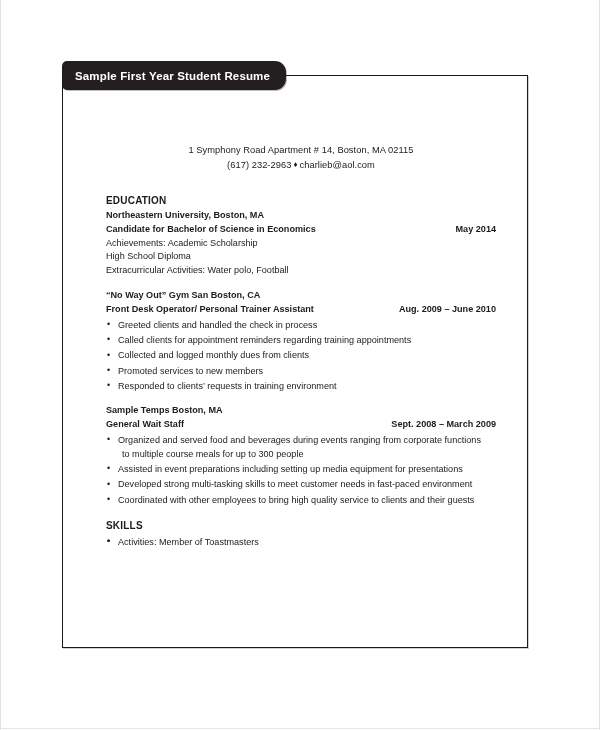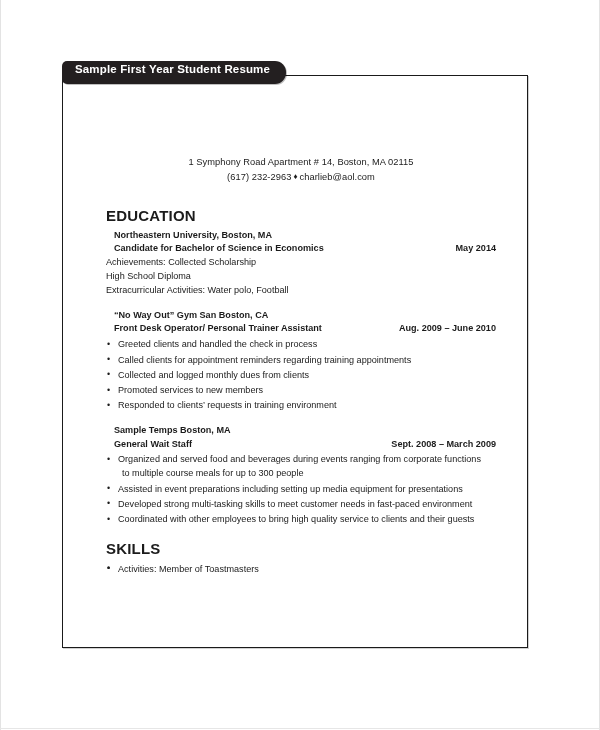--- a/index.html
+++ b/index.html
@@ -45,22 +45,22 @@
     border: 1px solid #1a1a1a;
     box-sizing: border-box;
     box-shadow: 1px 1px 0 rgba(0,0,0,0.18);
   }
 
   
   .doc-tab {
     position: absolute;
     left: 62px;
     top: 61px;
-    height: 15px;
-    padding: 0 16px 8px 13px;
+    height: 29px;
+    padding: 0 16px 0 13px;
     background: #231f20;
     border-radius: 5px 11px 11px 5px;
     display: flex;
     align-items: center;
     z-index: 5;
     box-shadow: 1px 1px 0 rgba(0,0,0,0.25);
   }
   .doc-tab-text {
     color: #ffffff;
     font-size: 11.5px;
@@ -75,53 +75,53 @@
     left: 43px;
     top: 63px;
     width: 390px;
     color: #1b1b1b;
     font-size: 9.1px;
     line-height: 1.52;
   }
 
   .contact {
     text-align: center;
-    margin: 16px 0 20px 0;
+    margin: 4px 0 20px 0;
   }
   .contact-line {
     display: block;
     font-size: 9.3px;
     letter-spacing: 0.05px;
     line-height: 1.6;
   }
   .diamond {
     font-size: 8px;
     vertical-align: 1px;
     padding: 0 2px;
   }
 
   .section { margin-bottom: 11px; }
 
   .section-heading {
     font-weight: bold;
-    font-size: 15px;
+    font-size: 10px;
     letter-spacing: 0.2px;
     margin-bottom: 1px;
   }
 
   .row {
     display: flex;
     justify-content: space-between;
     align-items: baseline;
     gap: 39px;
   }
   .row-left { flex: 1 1 auto; padding-right: 8px; }
   .row-right { flex: 0 0 auto; white-space: nowrap; }
 
-  .bold { font-weight: bold; margin-left: 8px; }
+  .bold { font-weight: bold; }
   .plain { font-weight: normal; }
 
   .line { display: block; }
 
   ul.bullets {
     list-style: none;
     margin: 2px 0 0 0;
     padding: 0;
   }
   ul.bullets li {
@@ -159,21 +159,21 @@
       <span class="contact-line"><span>(617) 232-2963</span><span class="diamond">♦</span><span>charlieb@aol.com</span></span>
     </div>
 
     <div class="section">
       <div class="section-heading">EDUCATION</div>
       <div class="line bold">Northeastern University, Boston, MA</div>
       <div class="row">
         <div class="row-left bold">Candidate for Bachelor of Science in Economics</div>
         <div class="row-right bold">May 2014</div>
       </div>
-      <div class="line plain">Achievements: Collected Scholarship</div>
+      <div class="line plain">Achievements: Academic Scholarship</div>
       <div class="line plain">High School Diploma</div>
       <div class="line plain">Extracurricular Activities: Water polo, Football</div>
     </div>
 
     <div class="section">
 
       <div>
         <div class="line bold">“No Way Out” Gym San Boston, CA</div>
         <div class="row">
           <div class="row-left bold">Front Desk Operator/ Personal Trainer Assistant</div>

